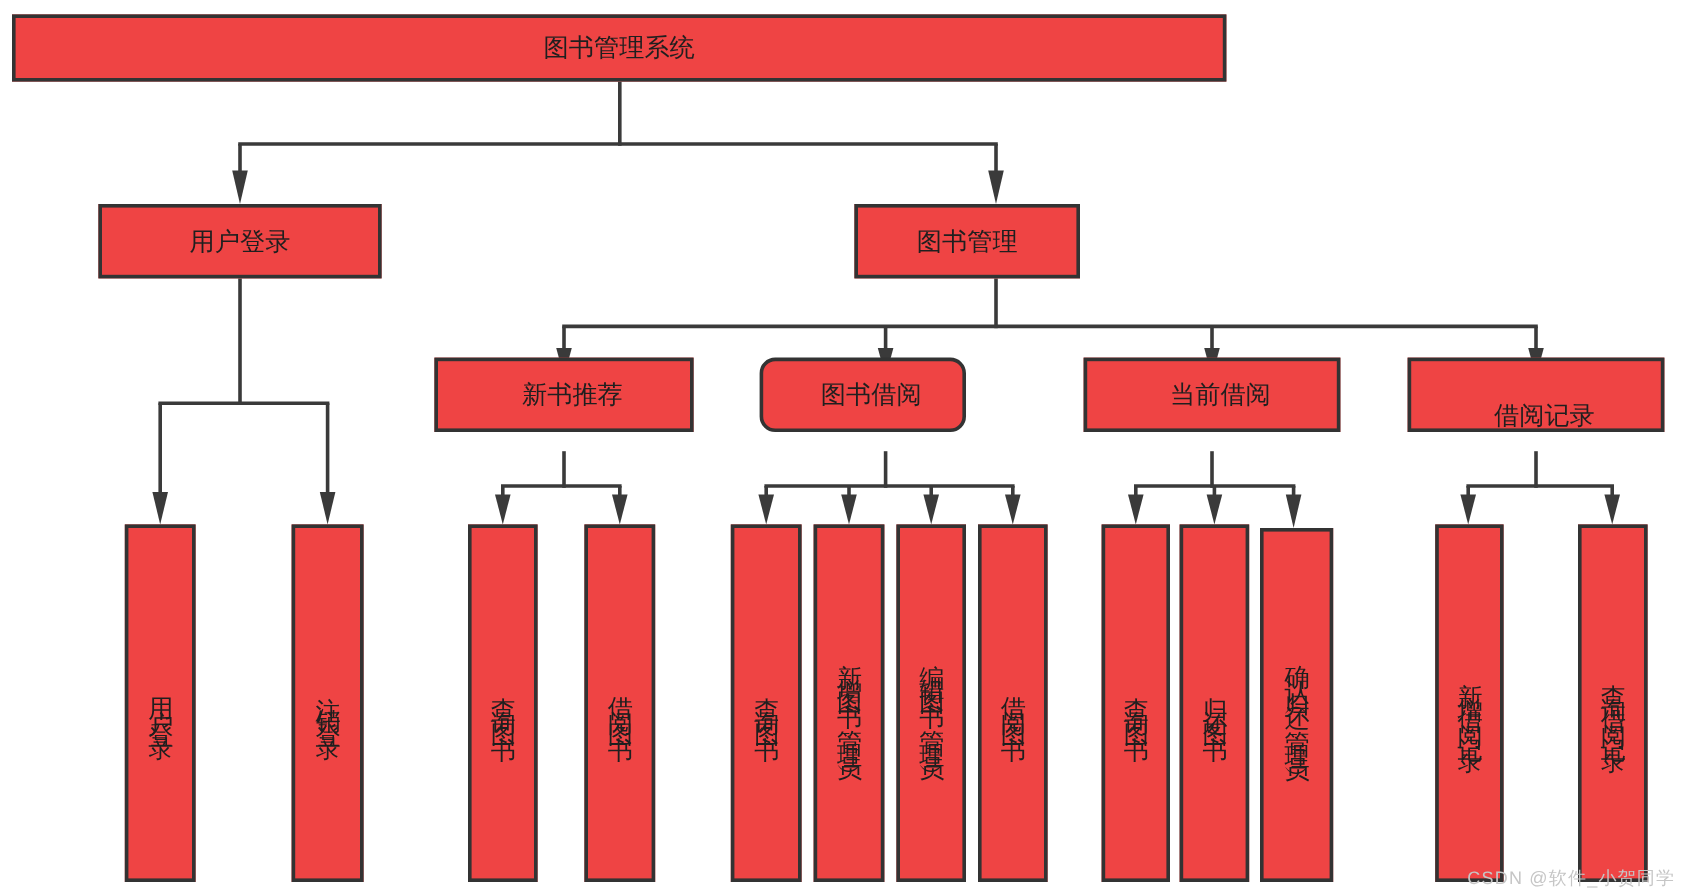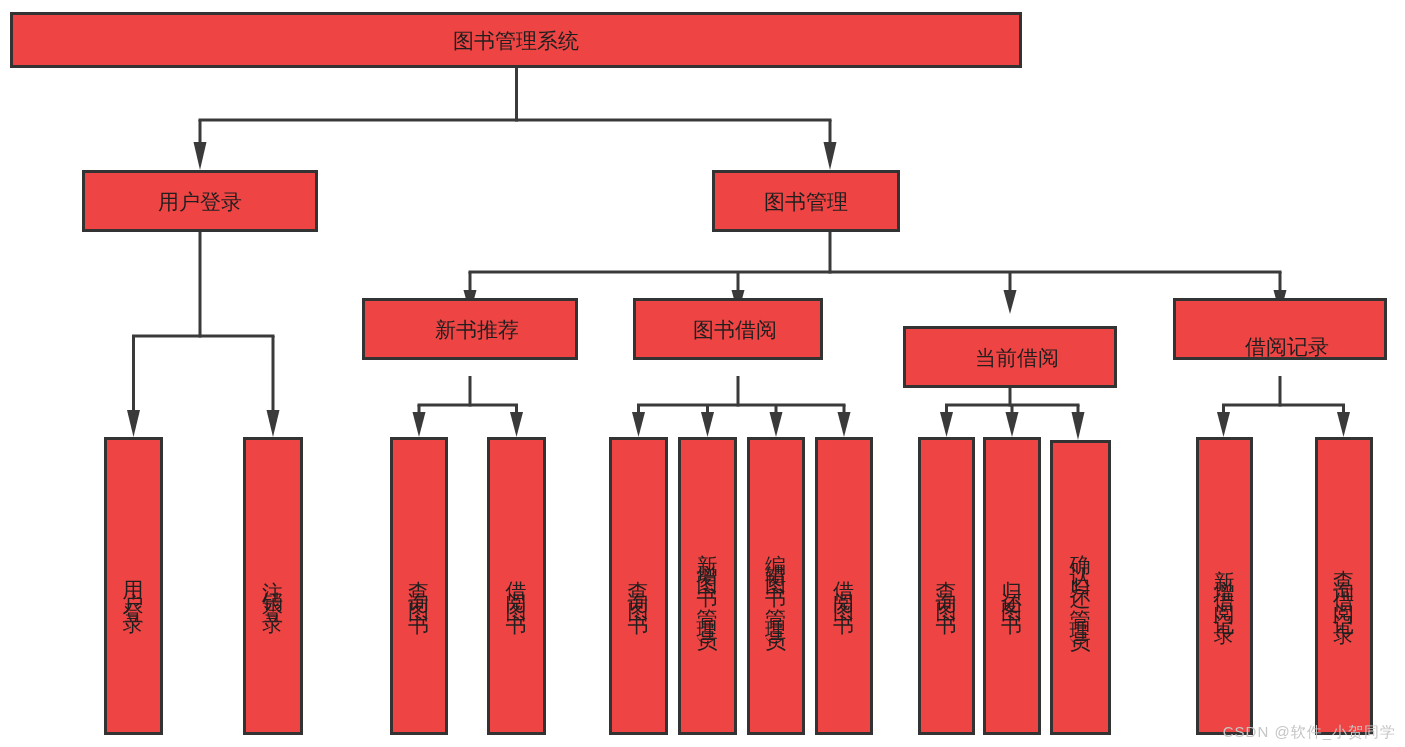--- a/index.html
+++ b/index.html
@@ -125,24 +125,24 @@
   <div class="box lvl2" style="left:82px;width:236px;">
     <span>用户登录</span>
   </div>
   <div class="box lvl2" style="left:712px;width:188px;">
     <span>图书管理</span>
   </div>
 
   <div class="box lvl3" style="left:362px;width:216px;">
     <span>新书推荐</span>
   </div>
-  <div class="box lvl3" style="left:633px;width:190px;">
+  <div class="box lvl3" style="left:633px;width:172px;border-radius:13px;">
     <span>图书借阅</span>
   </div>
-  <div class="box lvl3" style="left:903px;width:214px;margin-top:28px;">
+  <div class="box lvl3" style="left:903px;width:214px;">
     <span>当前借阅</span>
   </div>
   <div class="box lvl3" style="left:1173px;width:214px;align-items:flex-end;">
     <span>借阅记录</span>
   </div>
 
   <div class="box leaf" style="left:104px;width:59px;">
     <span class="vtext">用户登录</span>
   </div>
   <div class="box leaf" style="left:243px;width:60px;">

